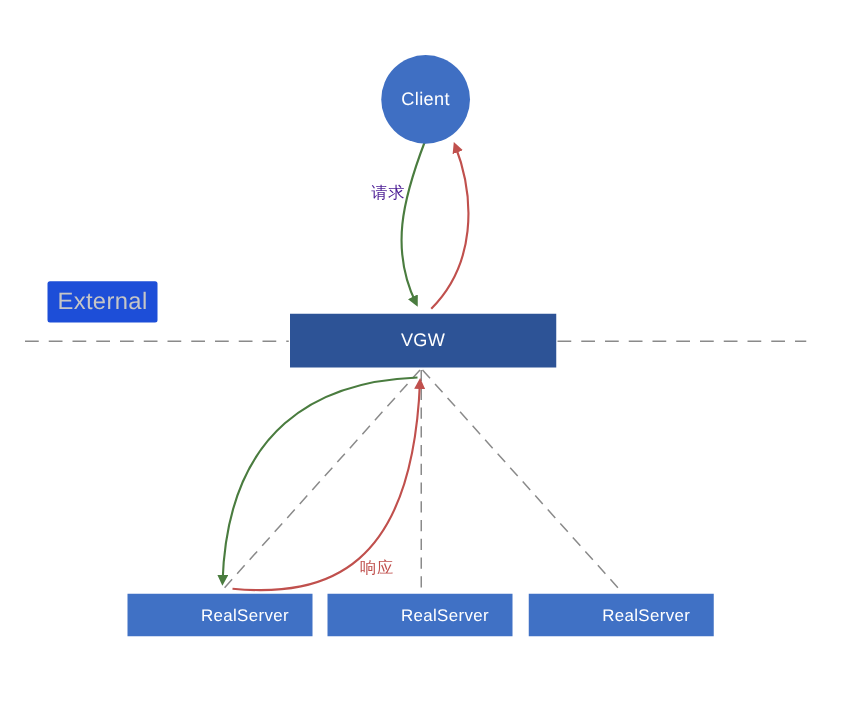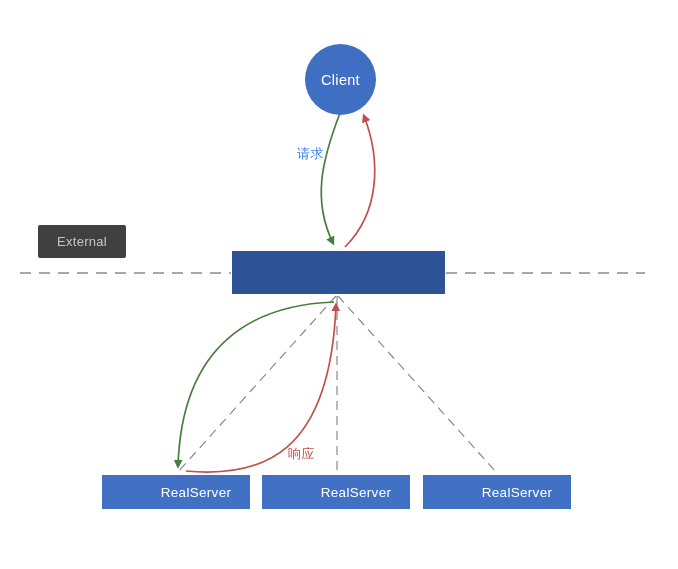--- a/index.html
+++ b/index.html
@@ -80,23 +80,23 @@
     margin-left: 20px;
   }
   .rs1 { left: 102px; }
   .rs2 { left: 262px; }
   .rs3 { left: 423px; }
   .zone-chip {
     position: absolute;
     display: flex;
     align-items: center;
     justify-content: center;
-    background: #404040;
+    background: #1d4ed8;
     color: #c6c6c6;
-    font-size: 13px;
+    font-size: 19px;
     border-radius: 2px;
     letter-spacing: 0.3px;
   }
   .zone-external {
     left: 38px;
     top: 225px;
     width: 88px;
     height: 33px;
   }
   .zone-internal {
@@ -107,21 +107,21 @@
   }
   .flow-label {
     position: absolute;
     font-size: 13px;
     white-space: nowrap;
     letter-spacing: 0.5px;
   }
   .label-request {
     left: 297px;
     top: 145px;
-    color: #3b82f6;
+    color: #4c1d95;
   }
   .label-response {
     left: 288px;
     top: 445px;
     color: #c0504d;
   }
 </style>
 </head>
 <body>
 
@@ -150,20 +150,21 @@
 
     <path d="M 334 302 C 255 305 182 342 178 466" fill="none" stroke="#4a7c3f" stroke-width="1.7" marker-end="url(#arrow-green)"></path>
 
     <path d="M 186 471 C 262 478 330 455 336 305" fill="none" stroke="#c0504d" stroke-width="1.7" marker-end="url(#arrow-red)"></path>
   </svg>
 
   <div class="client-circle"></div>
   <div class="node-label client-text">Client</div>
 
   <div class="vgw-box"></div>
+  <div class="node-label vgw-text">VGW</div>
 
   <div class="rs-box rs1"></div>
   <div class="node-label rs-text rs1">RealServer</div>
 
   <div class="rs-box rs2"></div>
   <div class="node-label rs-text rs2">RealServer</div>
 
   <div class="rs-box rs3"></div>
   <div class="node-label rs-text rs3">RealServer</div>
 

